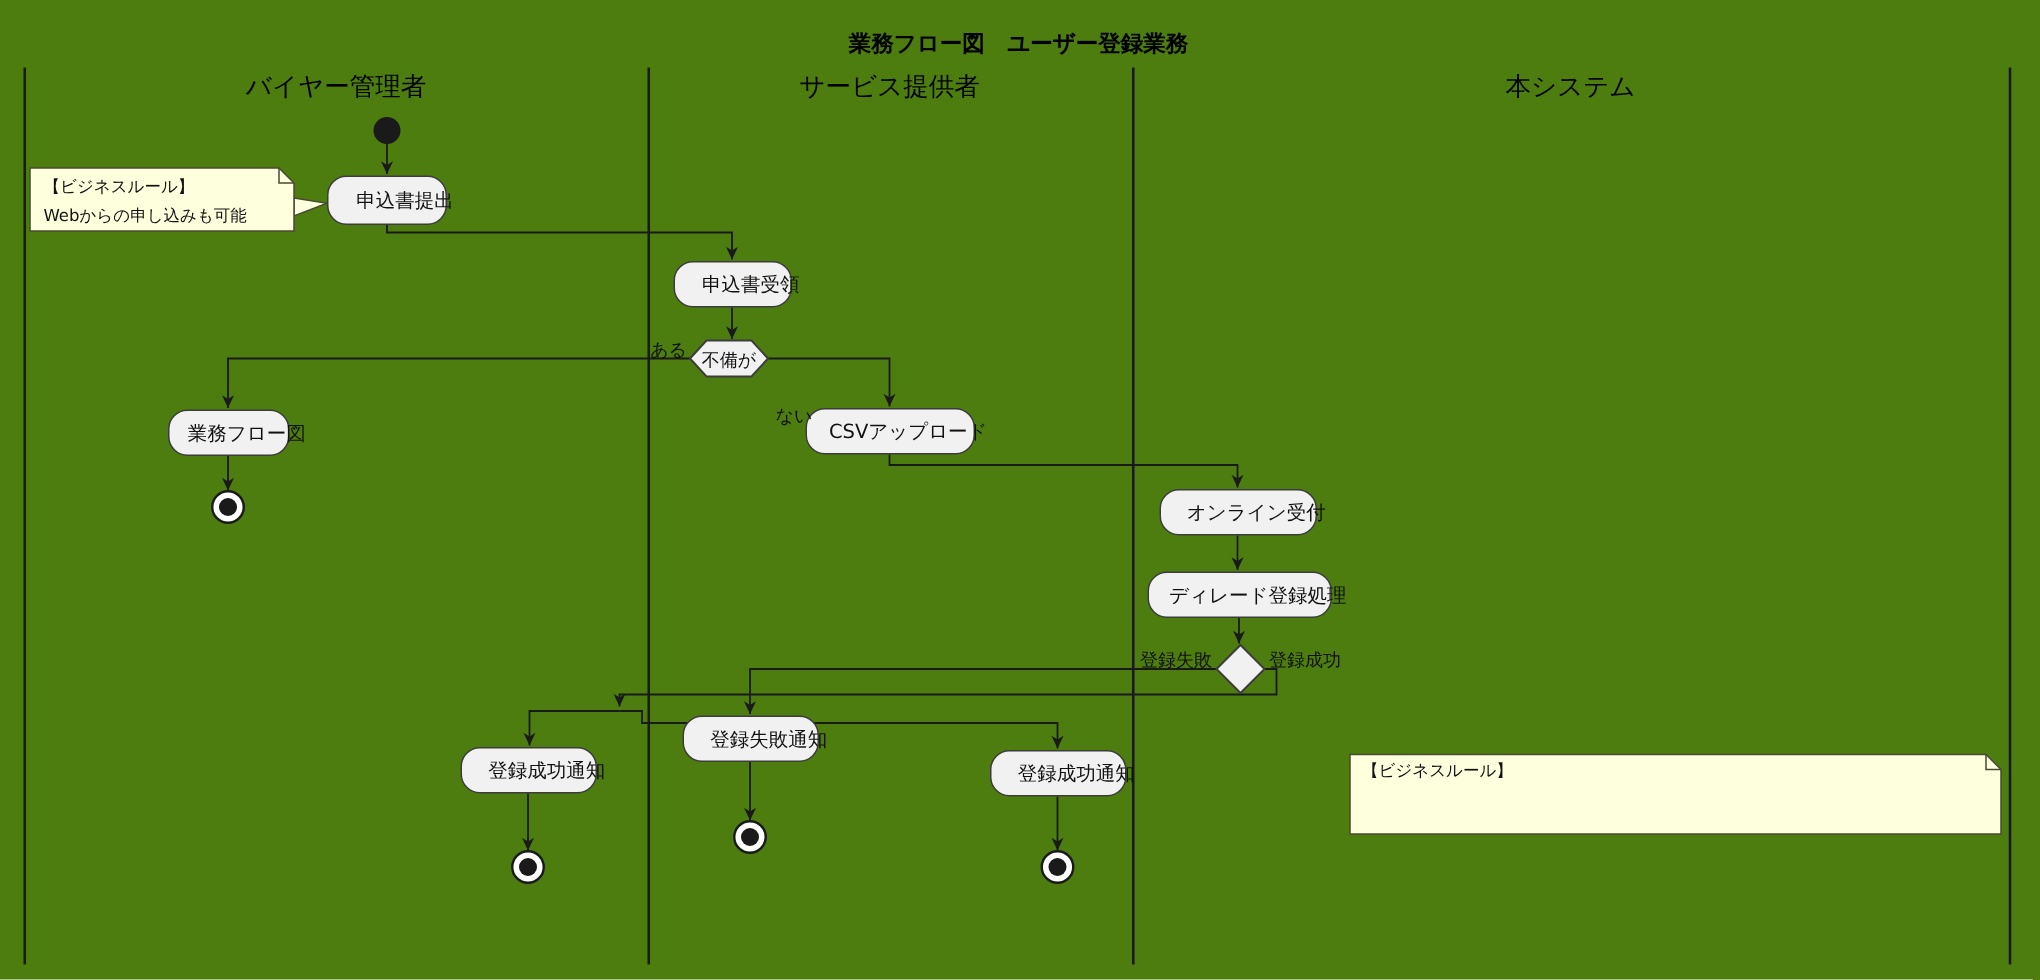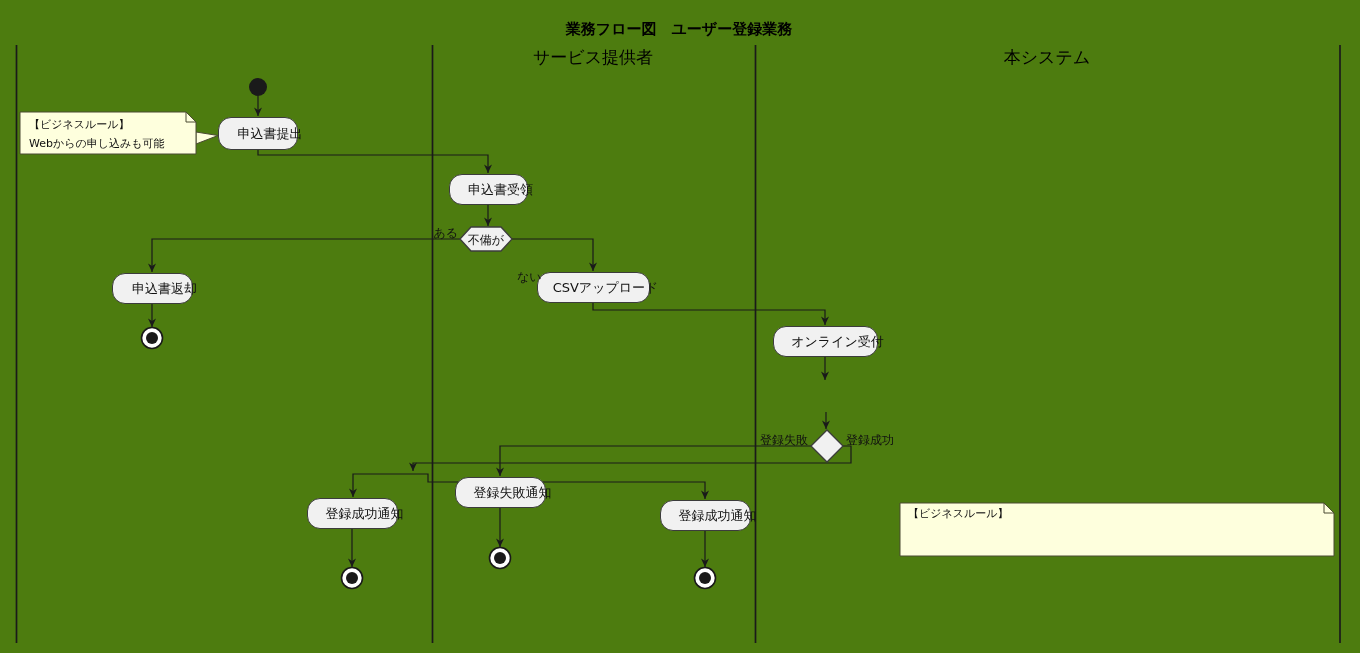--- a/index.html
+++ b/index.html
@@ -102,28 +102,30 @@
     <polygon points="196,132 218,135.5 196,144" fill="#feffdd" stroke="#4a4a33" stroke-width="1"></polygon>
     <polygon points="20,112 186,112 196,122 196,154 20,154" fill="#feffdd" stroke="#4a4a33" stroke-width="1"></polygon>
     <polyline points="186,112 186,122 196,122" fill="none" stroke="#4a4a33" stroke-width="1"></polyline>
 
     <polygon points="900,503 1324,503 1334,513 1334,556 900,556" fill="#feffdd" stroke="#4a4a33" stroke-width="1"></polygon>
     <polyline points="1324,503 1324,513 1334,513" fill="none" stroke="#4a4a33" stroke-width="1"></polyline>
   </svg>
 
   <div class="diagram-title">業務フロー図　ユーザー登録業務</div>
 
+  <div class="lane-title" style="left:74px;">バイヤー管理者</div>
   <div class="lane-title" style="left:443px;">サービス提供者</div>
   <div class="lane-title" style="left:897px;">本システム</div>
 
   <div class="activity" style="left:218px;top:117px;width:80px;height:33px;">申込書提出</div>
   <div class="activity" style="left:449px;top:174px;width:79px;height:31px;">申込書受領</div>
-  <div class="activity" style="left:112px;top:273px;width:81px;height:31px;">申込書返却</div>
+  <div class="activity" style="left:112px;top:273px;width:81px;height:31px;">業務フロー図</div>
   <div class="activity" style="left:537px;top:272px;width:113px;height:31px;">CSVアップロード</div>
   <div class="activity" style="left:773px;top:326px;width:105px;height:31px;">オンライン受付</div>
+  <div class="activity" style="left:765px;top:381px;width:123px;height:31px;">ディレード登録処理</div>
   <div class="activity" style="left:455px;top:477px;width:91px;height:31px;">登録失敗通知</div>
   <div class="activity" style="left:307px;top:498px;width:91px;height:31px;">登録成功通知</div>
   <div class="activity" style="left:660px;top:500px;width:91px;height:31px;">登録成功通知</div>
 
   <div class="hex-label" style="left:460px;top:232px;width:52px;">不備が</div>
 
   <div class="edge-label" style="left:424px;top:225px;width:34px;text-align:right;">ある</div>
   <div class="edge-label" style="left:517px;top:225px;margin-top:44px;">ない</div>
   <div class="edge-label" style="left:758px;top:432px;width:50px;text-align:right;">登録失敗</div>
   <div class="edge-label" style="left:846px;top:432px;">登録成功</div>

